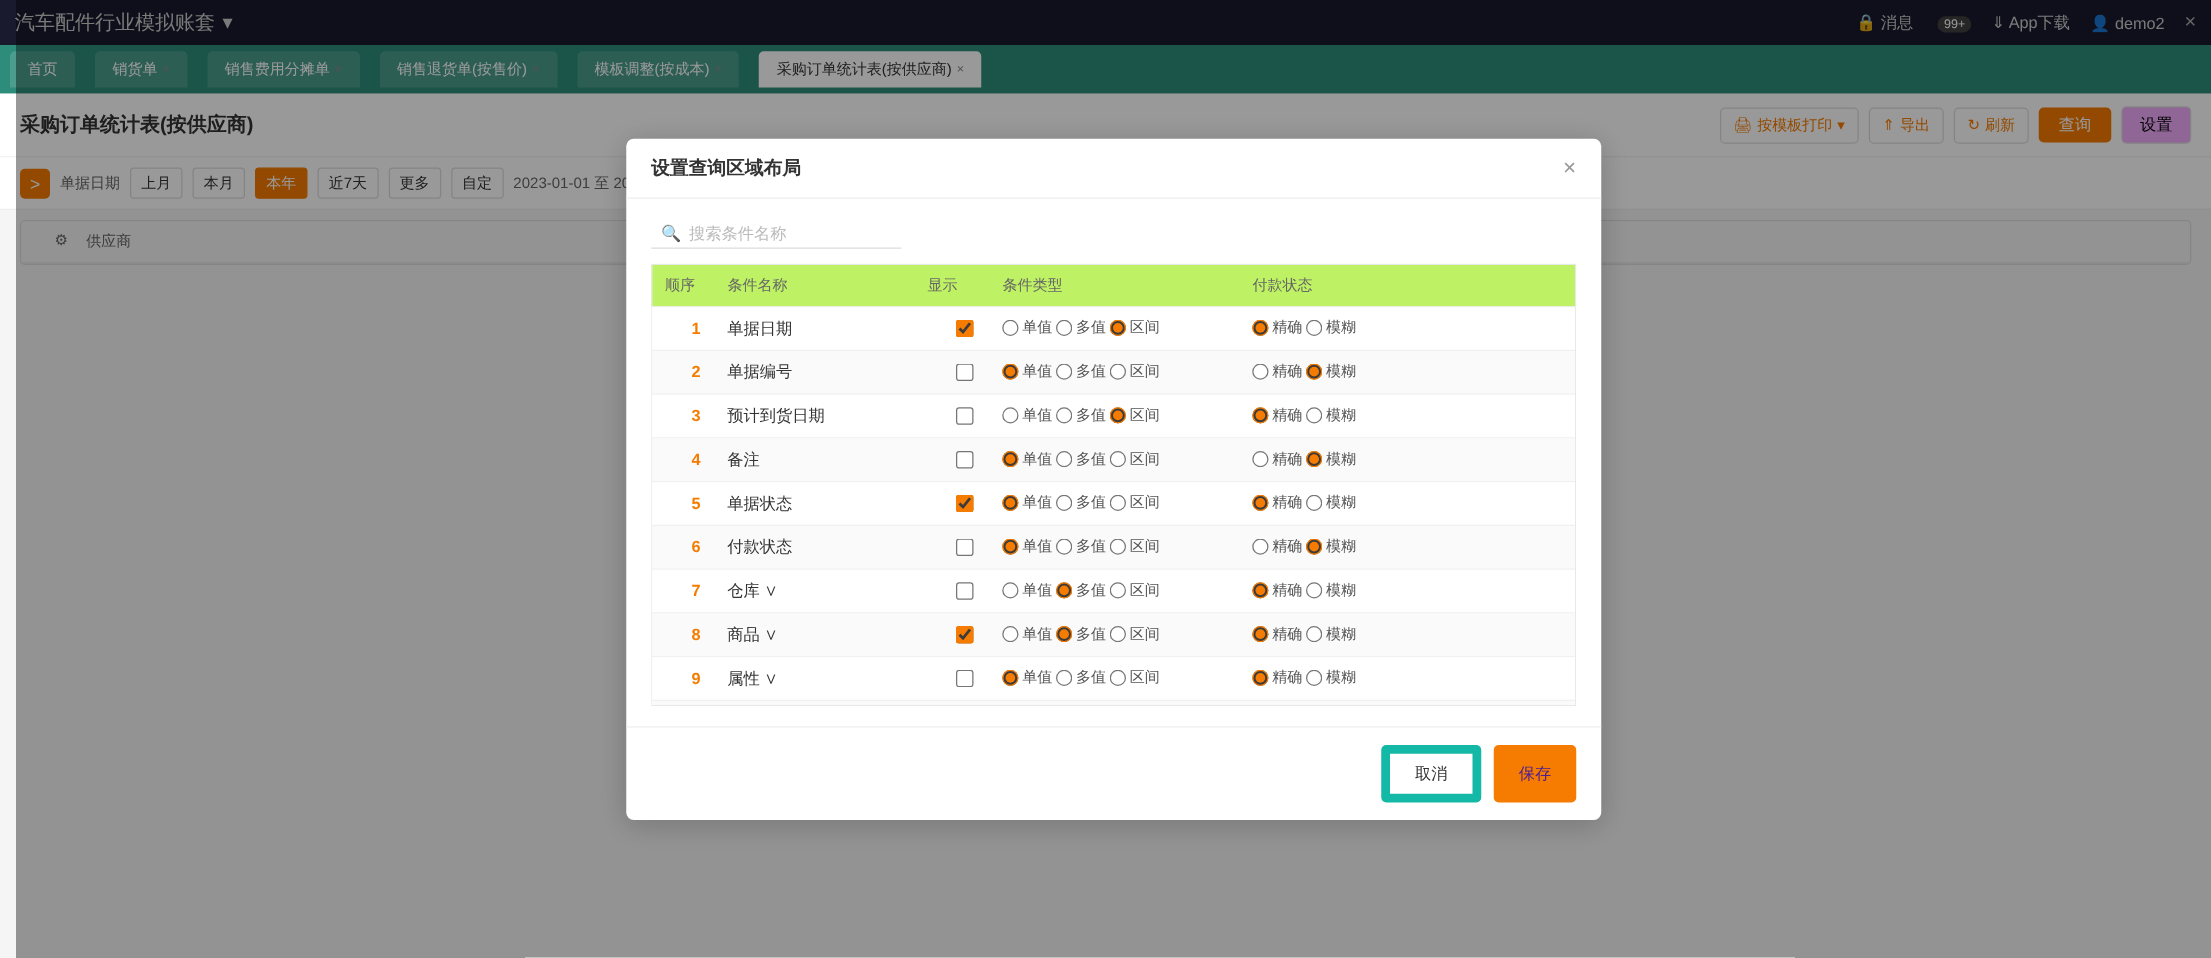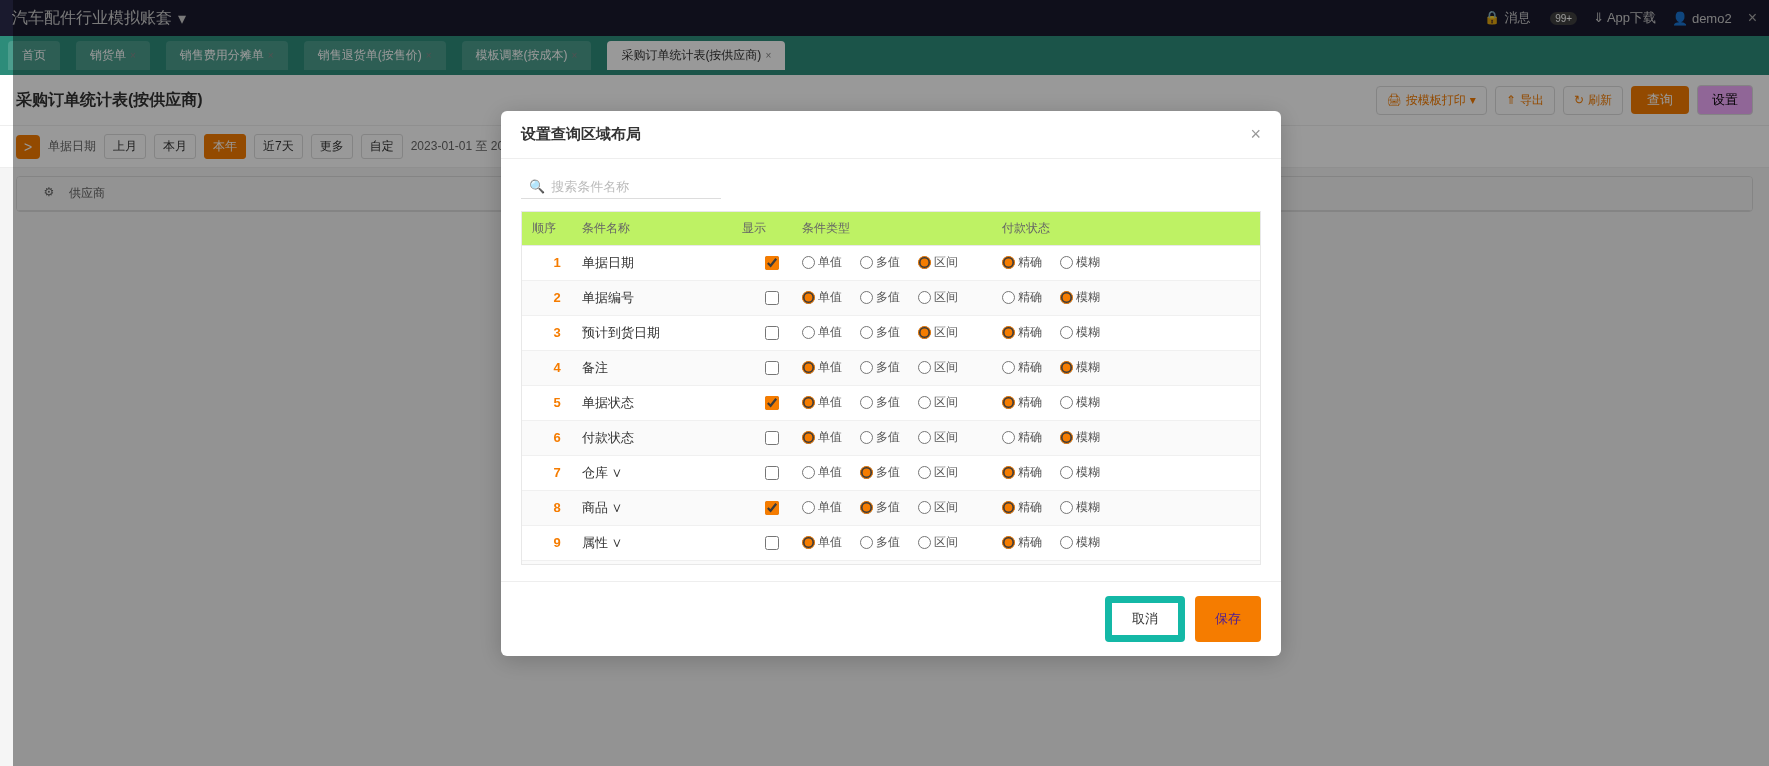--- a/index.html
+++ b/index.html
@@ -201,21 +201,21 @@
     .modal-table-row:nth-child(even) { background: #fafafa; }
 
     .row-num { color: #f57c00; font-weight: bold; text-align: center; }
     .row-name { color: #333; }
 
     
     .cb-wrapper { display: flex; justify-content: center; }
     input[type="checkbox"] { width: 14px; height: 14px; accent-color: #f57c00; cursor: pointer; }
 
     
-    .radio-group { display: flex; align-items: center; gap: 18px; font-size: 12px; }
+    .radio-group { display: flex; align-items: center; gap: 3px; font-size: 12px; }
     .radio-item { display: flex; align-items: center; gap: 3px; cursor: pointer; color: #555; }
     input[type="radio"] { width: 13px; height: 13px; accent-color: #f57c00; cursor: pointer; }
 
     
     .modal-table-body::-webkit-scrollbar { width: 6px; }
     .modal-table-body::-webkit-scrollbar-track { background: #f5f5f5; }
     .modal-table-body::-webkit-scrollbar-thumb { background: #ccc; border-radius: 3px; }
     .gear-icon-cell { display: flex; justify-content: center; }
   </style>
 </head>

